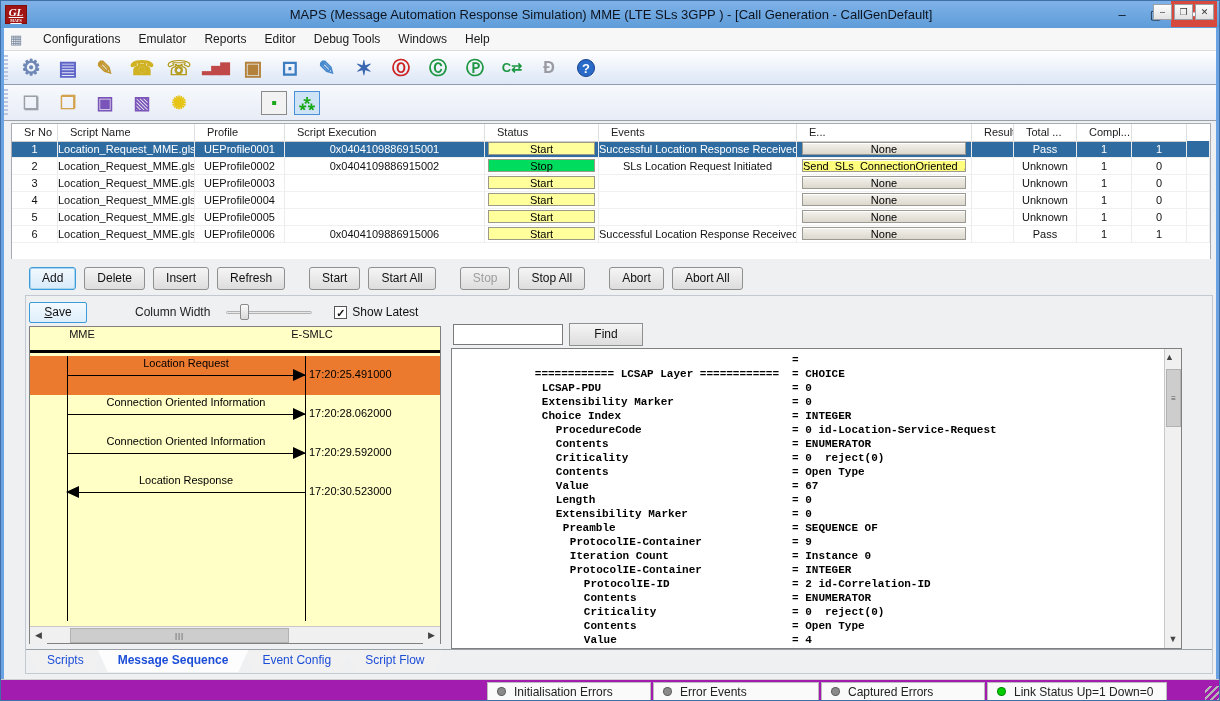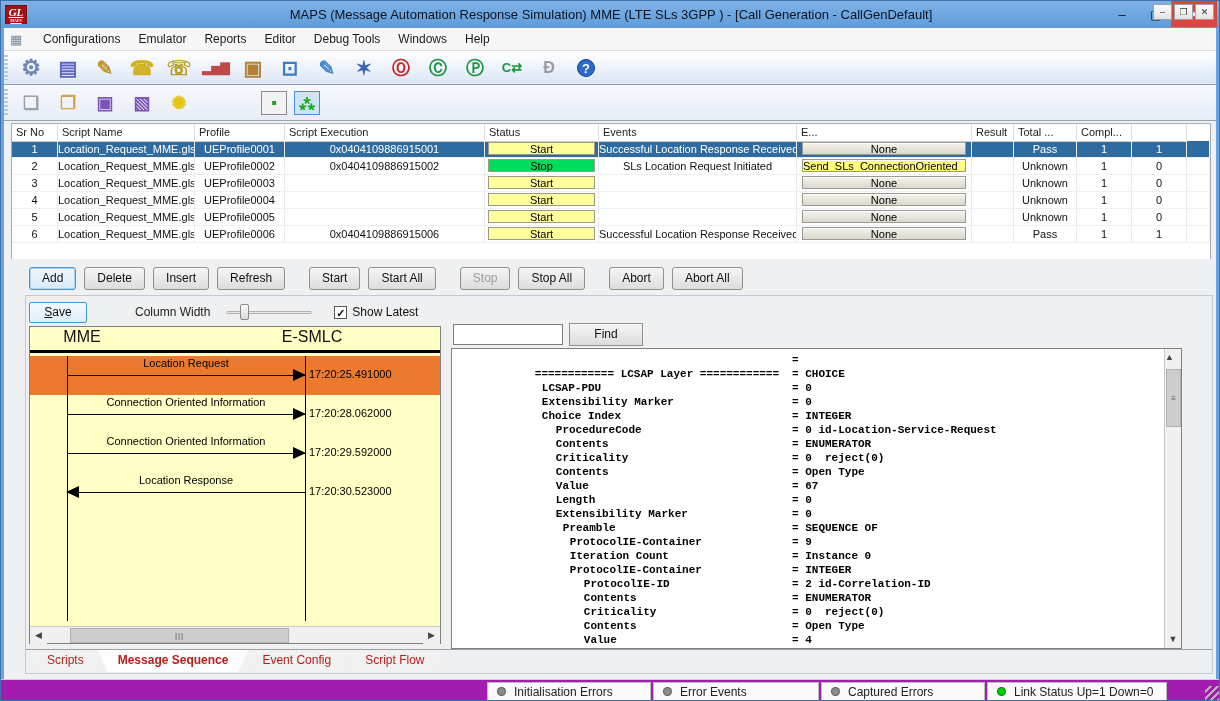--- a/index.html
+++ b/index.html
@@ -29,21 +29,21 @@
   .grip{position:absolute;left:2px;top:4px;bottom:4px;width:4px;background:repeating-linear-gradient(#b9c6dd 0 2px,transparent 2px 4px)}
   .tb-icon{width:30px;height:28px;margin-right:7px;display:flex;align-items:center;justify-content:center;font-weight:bold}
   .tb-icon.round span{background:#2a6ac8;color:#fff;width:18px;height:18px;border-radius:50%;line-height:18px;text-align:center;border:1px solid #15408c}
   .tb-icon.framed{border:1px solid #8a8a8a;background:#f2f2f2;width:26px;height:24px}
   .tb-icon.pressed{background:#cfe3f7;border:1px solid #4a90d9}
   .tb-icon.gap{margin-left:60px}
 
   
   #grid{position:absolute;left:10px;top:122px;width:1200px;height:136px;background:#fff;border:1px solid #a8adb5;border-bottom:none}
   .trow{display:grid;grid-template-columns:46px 137px 90px 200px 114px 198px 175px 42px 63px 55px 55px minmax(0,1fr);height:17px;line-height:16px}
-  #grid-header .hcell{border-right:1px solid #dfdfdf;border-bottom:1px solid #cfcfcf;padding-left:4px;height:18px;line-height:17px;color:#222;background:#fff;overflow:hidden;white-space:nowrap}
+  #grid-header .hcell{border-right:1px solid #dfdfdf;border-bottom:1px solid #cfcfcf;padding-left:12px;height:18px;line-height:17px;color:#222;background:#fff;overflow:hidden;white-space:nowrap}
   .tcell{border-right:1px solid #ececec;border-bottom:1px solid #f0f0f0;text-align:center;overflow:hidden;white-space:nowrap}
   .trow.selected{background:#2e6ba0;color:#fff}
   .execbtn{margin:1px 3px;height:13px;line-height:12px;border:1px solid #9a9a86;color:#000}
   .eventbtn{margin:1px 5px;height:13px;line-height:12px;border:1px solid #9a9a92;background:linear-gradient(#f4f2ec,#dcd8ce);color:#000;box-shadow:inset 0 1px 0 #fff;overflow:hidden;white-space:nowrap}
 
   
   #ctrl-row{position:absolute;left:28px;top:266px;display:flex}
   .cbtn{height:23px;padding:0 12px;margin-right:8px;border:1px solid #8e8f8f;border-radius:3px;background:linear-gradient(#f5f5f5,#dddddd);font-size:12px;line-height:20px;color:#111}
   .cbtn.gap{margin-left:16px}
   .cbtn.focus{border:1px solid #3c9bd9;box-shadow:0 0 0 1px #a8d4f2 inset;background:linear-gradient(#f2f8fd,#d7eafa)}
@@ -58,21 +58,21 @@
   #slider{margin-left:16px;position:relative;width:86px;height:18px}
   #slider .track{position:absolute;left:0;right:0;top:8px;height:3px;border:1px solid #b2b2b2;border-radius:2px;background:#e8e8e8}
   #slider .thumb{position:absolute;left:14px;top:1px;width:9px;height:16px;background:linear-gradient(#fafafa,#d9d9d9);border:1px solid #8a8a8a;border-radius:2px}
   #showlatest{margin-left:22px;display:flex;align-items:center}
   #showlatest .box{width:13px;height:13px;border:1px solid #555;background:#fff;text-align:center;line-height:12px;font-size:11px;font-weight:bold;color:#111;margin-right:5px}
   #showlatest span.lbl{font-size:12px}
 
   
   #seq-panel{position:absolute;left:28px;top:325px;width:412px;height:318px;border:1px solid #808080;background:#ffffc6}
   #seq-header{height:26px;border-bottom:3px solid #000;position:relative}
-  .ent{position:absolute;top:1px;transform:translateX(-50%);font-size:16px;color:#111}
+  .ent{position:absolute;top:1px;transform:translateX(-50%);font-size:11px;color:#111}
   #ent-left{left:52px}
   #ent-right{left:282px}
   .lifeline{position:absolute;top:29px;bottom:22px;width:1px;background:#000}
   #life-a{left:37px}
   #life-b{left:275px}
   #msgs{position:absolute;left:0;top:29px;right:0}
   .msg{position:relative;height:39px}
   .msg.hl{background:#ec7a2e}
   .msg-label{position:absolute;left:37px;width:238px;top:1px;text-align:center;font-size:11px;color:#000}
   .msg-line{position:absolute;left:37px;width:238px;top:19px;border-top:1px solid #000}
@@ -91,21 +91,21 @@
   #decode-lines{position:absolute;left:0;top:4px;right:18px}
   .dline{position:relative;height:14px;line-height:14px;font-family:"Liberation Mono",monospace;font-size:11px;font-weight:bold;white-space:pre;padding-left:calc(30px + var(--i) * 7px);color:#000}
   .dv{position:absolute;left:340px;top:0;white-space:pre}
   #decode-vscroll{position:absolute;right:0;top:0;bottom:0;width:17px;background:#f0f0f0;border-left:1px solid #c8c8c8}
   #decode-vscroll .sb-btn{width:16px}
   #dec-vthumb{position:absolute;left:1px;top:20px;width:15px;height:58px;background:#cdcdcd;border:1px solid #b2b2b2;text-align:center;font-size:8px;line-height:58px;color:#555}
   #dec-down{position:absolute;bottom:0;left:0}
 
   
   #tabs{position:absolute;left:26px;top:649px;display:flex}
-  .tab{position:relative;height:22px;padding:0 20px;margin-right:-6px;line-height:20px;font-size:12px;background:#f1f1f1;clip-path:polygon(0 0,100% 0,calc(100% - 10px) 100%,10px 100%);filter:drop-shadow(0 0 1px #777);color:#b91c1c}
+  .tab{position:relative;height:22px;padding:0 20px;margin-right:-6px;line-height:20px;font-size:12px;background:#f1f1f1;clip-path:polygon(0 0,100% 0,calc(100% - 10px) 100%,10px 100%);filter:drop-shadow(0 0 1px #777);color:#1d4ed8}
   .tab.active{background:#fdfdfd;font-weight:bold;z-index:2}
   #tabs-line{position:absolute;left:25px;top:648px;width:1186px;height:1px;background:#9aa0a8}
 
   
   #statusbar{position:absolute;left:0;top:678px;width:1220px;height:23px;background:#a21caf;border-top:1px solid #cfcfcf}
   .sb-panel{position:absolute;top:2px;height:19px;border:1px solid #bcbcbc;background:#fafafa;display:flex;align-items:center;padding-left:9px;font-size:12px;color:#222}
   .dot{width:9px;height:9px;border-radius:50%;margin-right:8px;border:1px solid rgba(0,0,0,.35)}
   #resize-grip{position:absolute;right:2px;bottom:2px;width:14px;height:14px;background:
     repeating-linear-gradient(135deg,transparent 0 3px,#b5b5b5 3px 5px)}
 

